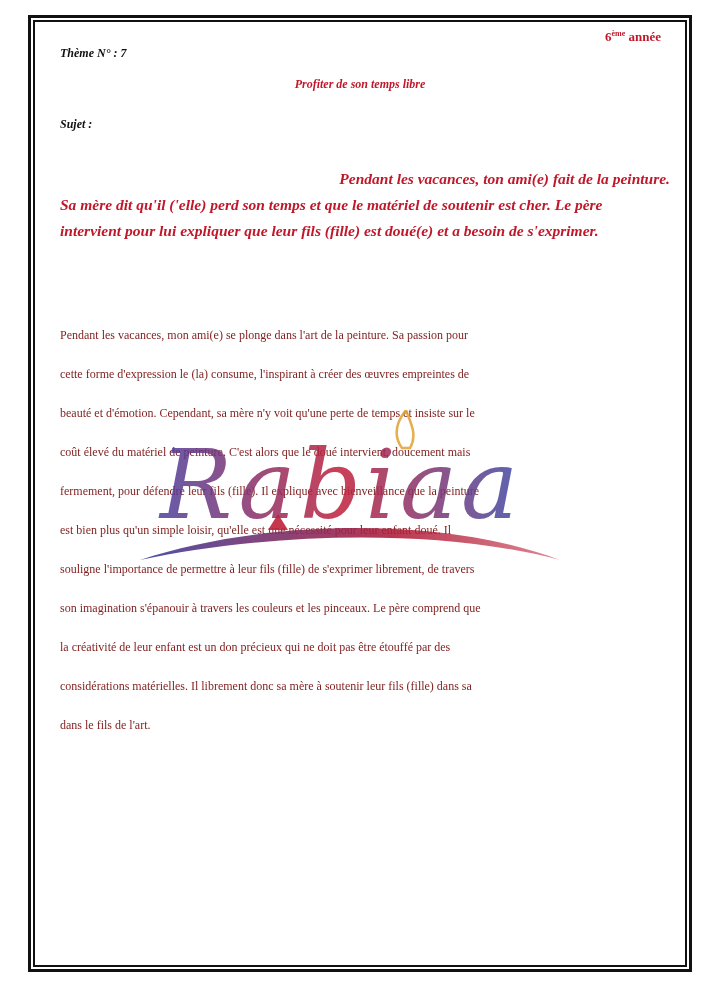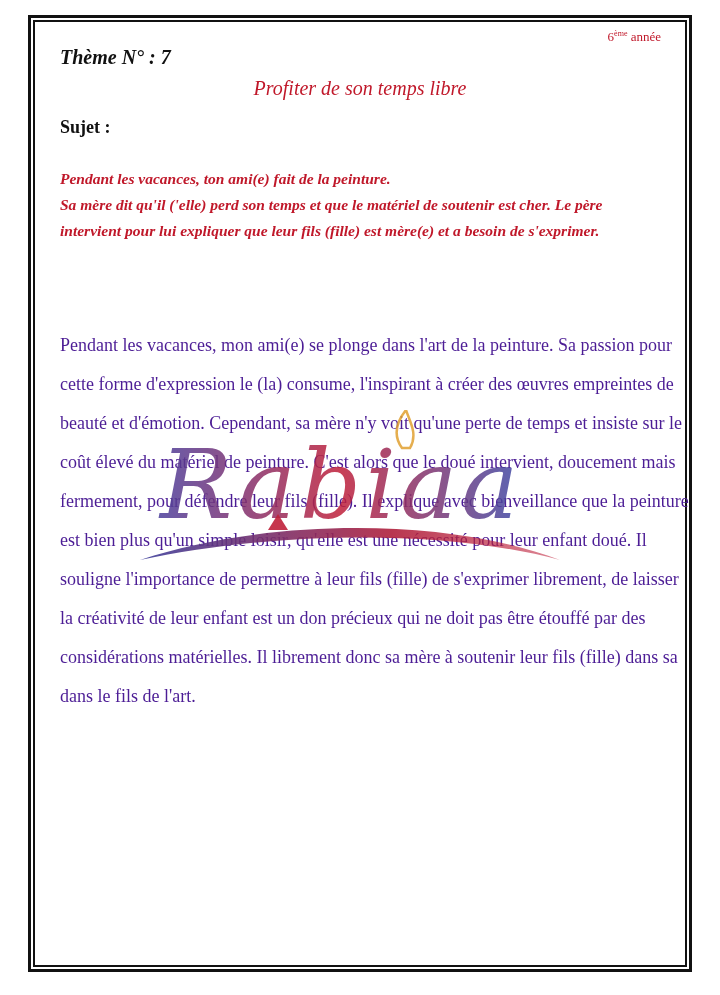--- a/index.html
+++ b/index.html
@@ -30,80 +30,81 @@
       width: 654px;
       height: 947px;
       box-sizing: border-box;
       border: 2px solid #111;
     }
     .grade {
       position: absolute;
       right: 59px;
       top: 29px;
       color: #c0182a;
-      font-weight: normal;
+      font-weight: bold;
       font-size: 13px;
     }
     .grade sup {
       font-size: 8px;
       vertical-align: 5px;
     }
     .theme {
       position: absolute;
       left: 60px;
       top: 46px;
       font-style: italic;
       font-weight: bold;
-      font-size: 20px;
+      font-size: 12px;
       color: #111;
     }
     .title {
       position: absolute;
       left: 0;
       right: 0;
       top: 77px;
       text-align: center;
       font-style: italic;
-      font-weight: normal;
-      font-size: 20px;
+      font-weight: bold;
+      font-size: 12px;
       color: #c0182a;
     }
     .sujet {
       position: absolute;
       left: 60px;
       top: 117px;
+      font-style: italic;
       font-weight: bold;
-      font-size: 18px;
+      font-size: 12px;
       color: #111;
       text-align: center;
     }
     .subject {
       position: absolute;
       left: 60px;
       top: 160px;
       width: 610px;
       color: #c0182a;
       font-style: italic;
       font-weight: bold;
       font-size: 15.5px;
     }
     .subject .line {
       height: 38px;
       line-height: 38px;
       white-space: nowrap;
       margin-top: -12px;
     }
-    .subject .line:first-child { margin-top: 0; }
+    .subject .line:first-child { margin-top: 0; text-align: right; }
     .body-text {
       position: absolute;
       left: 60px;
-      top: 334px;
+      top: 324px;
       width: 620px;
-      color: #4c1d95;
-      font-size: 18px;
+      color: #7f1d1d;
+      font-size: 12px;
     }
     .body-text .line {
       height: 39px;
       line-height: 22px;
       white-space: nowrap;
     }
     .watermark {
       position: absolute;
       left: 140px;
       top: 410px;
@@ -122,31 +123,32 @@
 
 <div class="theme">Thème N° : 7</div>
 
 <div class="title">Profiter de son temps libre</div>
 
 <div class="sujet">Sujet :</div>
 
 <div class="subject">
   <div class="line">Pendant les vacances, ton ami(e) fait de la peinture.</div>
   <div class="line">Sa mère dit qu'il ('elle) perd son temps et que le matériel de soutenir est cher. Le père</div>
-  <div class="line">intervient pour lui expliquer que leur fils (fille) est mère(e) et a besoin de s'exprimer.</div>
+  <div class="line">intervient pour lui expliquer que leur fils (fille) est doué(e) et a besoin de s'exprimer.</div>
 </div>
 
 <div class="body-text">
   <div class="line">Pendant les vacances, mon ami(e) se plonge dans l'art de la peinture. Sa passion pour</div>
   <div class="line">cette forme d'expression le (la) consume, l'inspirant à créer des œuvres empreintes de</div>
   <div class="line">beauté et d'émotion. Cependant, sa mère n'y voit qu'une perte de temps et insiste sur le</div>
   <div class="line">coût élevé du matériel de peinture. C'est alors que le doué intervient, doucement mais</div>
   <div class="line">fermement, pour défendre leur fils (fille). Il explique avec bienveillance que la peinture</div>
   <div class="line">est bien plus qu'un simple loisir, qu'elle est une nécessité pour leur enfant doué. Il</div>
-  <div class="line">souligne l'importance de permettre à leur fils (fille) de s'exprimer librement, de laisser</div>
+  <div class="line">souligne l'importance de permettre à leur fils (fille) de s'exprimer librement, de travers</div>
+  <div class="line">son imagination s'épanouir à travers les couleurs et les pinceaux. Le père comprend que</div>
   <div class="line">la créativité de leur enfant est un don précieux qui ne doit pas être étouffé par des</div>
   <div class="line">considérations matérielles. Il librement donc sa mère à soutenir leur fils (fille) dans sa</div>
   <div class="line">dans le fils de l'art.</div>
 </div>
 
 <svg class="watermark" viewBox="0 0 440 170" xmlns="http://www.w3.org/2000/svg">
   <defs>
     <linearGradient id="wmGrad" x1="0" y1="0" x2="1" y2="0">
       <stop offset="0" stop-color="#4b3f9c"></stop>
       <stop offset="0.5" stop-color="#c0203a"></stop>

